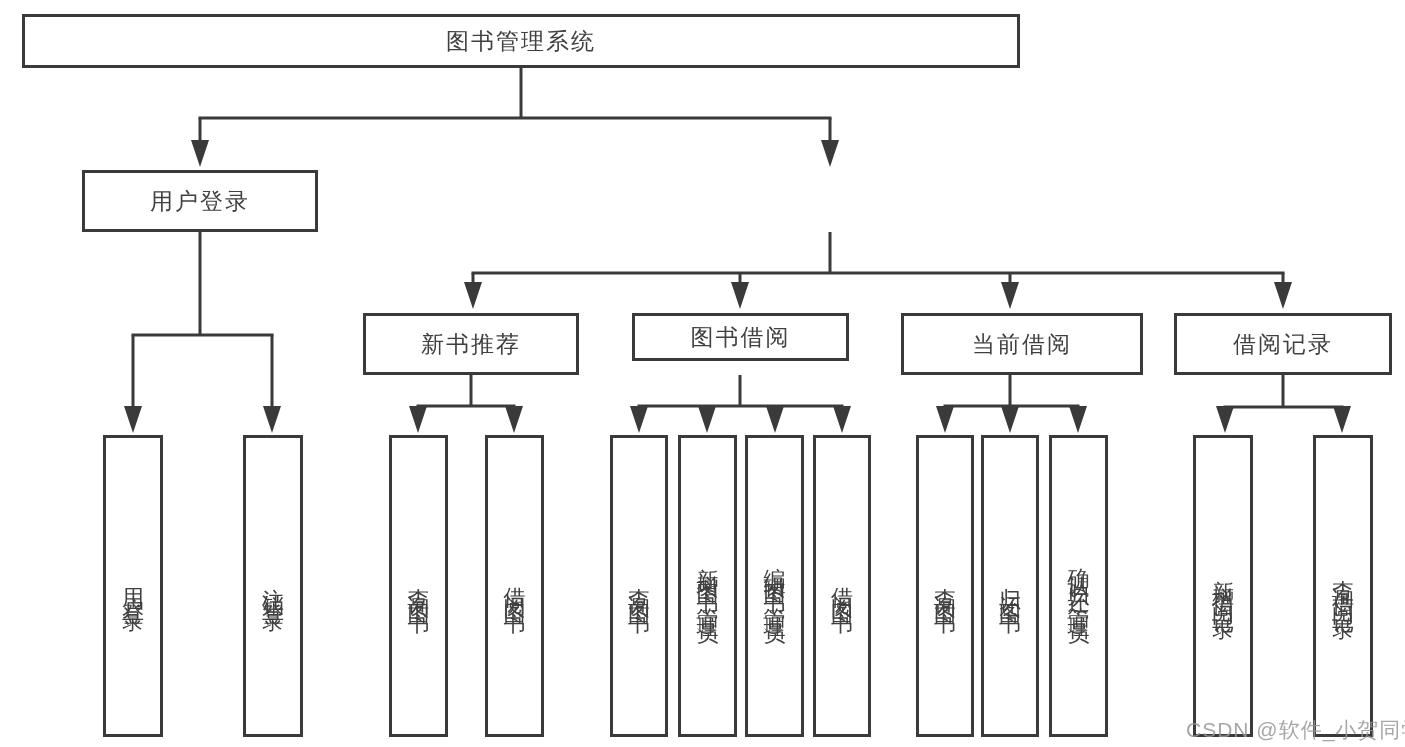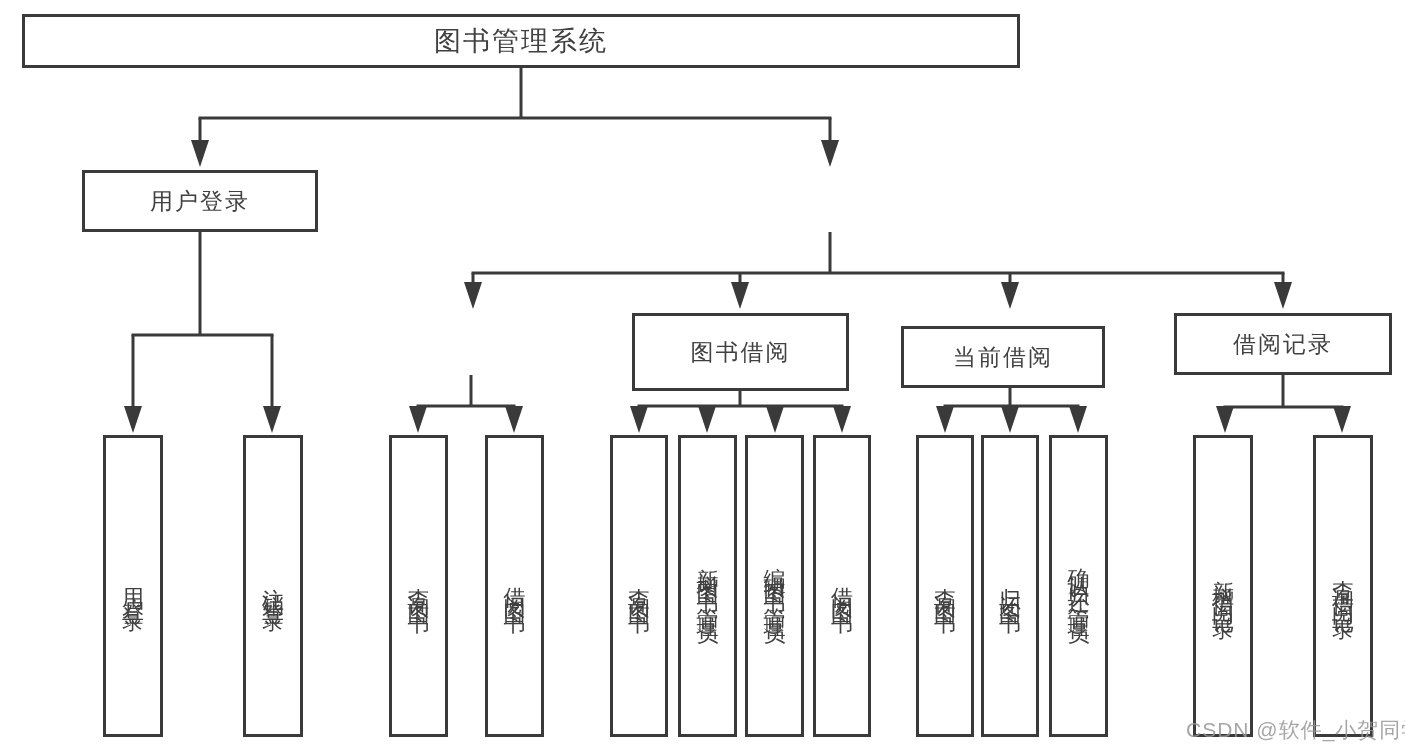--- a/index.html
+++ b/index.html
@@ -30,21 +30,21 @@
     border: 3px solid #3a3a3a;
     display: flex;
     align-items: center;
     justify-content: center;
     color: #404040;
     font-size: 23px;
     letter-spacing: 2px;
     white-space: nowrap;
     z-index: 2;
   }
-  .node.root { font-size: 27px; }
+  .node.root { font-size: 23px; }
   .leaf {
     position: absolute;
     box-sizing: border-box;
     background: #ffffff;
     border: 3px solid #3a3a3a;
     display: flex;
     align-items: center;
     justify-content: center;
     color: #404040;
     font-size: 22px;
@@ -126,22 +126,23 @@
       <line x1="1225" y1="407" x2="1225" y2="412" stroke="#3a3a3a" stroke-width="3"></line>
       <polygon points="1216,406 1234,406 1225,433" fill="#3a3a3a"></polygon>
       <line x1="1342" y1="407" x2="1342" y2="412" stroke="#3a3a3a" stroke-width="3"></line>
       <polygon points="1333,406 1351,406 1342,433" fill="#3a3a3a"></polygon>
     </svg>
 
   <div class="node root" style="left:22px; top:14px; width:998px; height:54px;">图书管理系统</div>
 
   <div class="node" style="left:82px; top:170px; width:236px; height:62px;">用户登录</div>
 
-  <div class="node" style="left:632px; top:313px; width:217px; height:78px;">图书借阅</div>
-  <div class="node" style="left:901px; top:326px; width:204px; height:62px;">当前借阅</div>
+  <div class="node" style="left:363px; top:313px; width:216px; height:62px;">新书推荐</div>
+  <div class="node" style="left:632px; top:313px; width:217px; height:48px;">图书借阅</div>
+  <div class="node" style="left:901px; top:313px; width:242px; height:62px;">当前借阅</div>
   <div class="node" style="left:1174px; top:313px; width:218px; height:62px;">借阅记录</div>
 
   <div class="leaf" style="left:103px; width:60px;">
     <span>用户登录</span>
   </div>
   <div class="leaf" style="left:243px; width:60px;">
     <span>注销登录</span>
   </div>
 
   <div class="leaf" style="left:389px; width:59px;">

